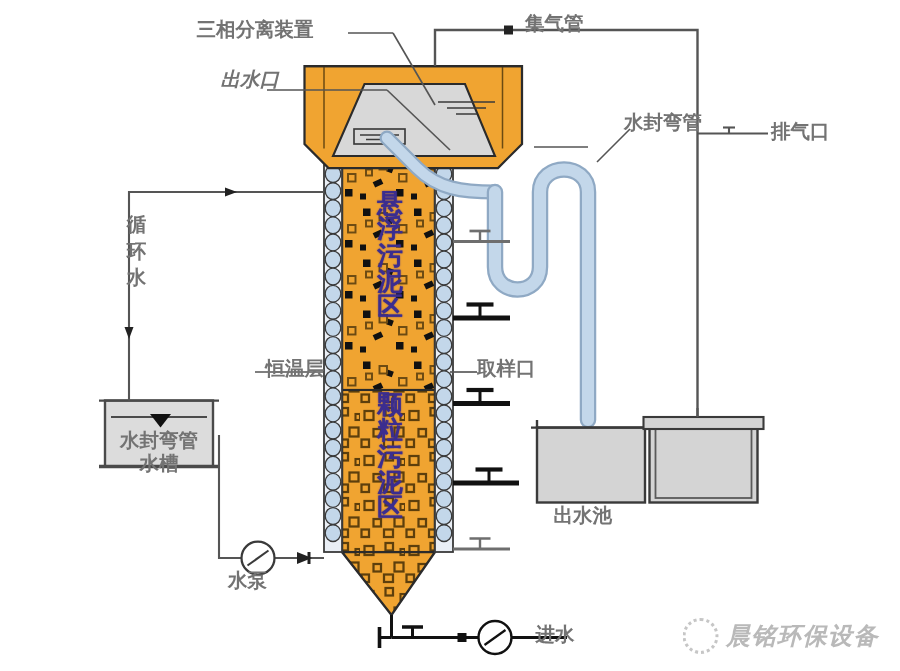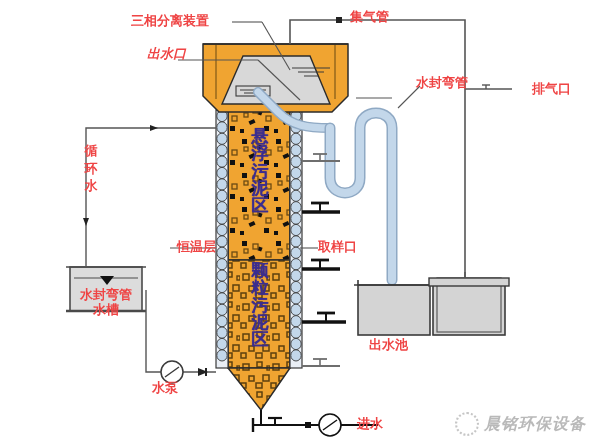--- a/index.html
+++ b/index.html
@@ -1,20 +1,20 @@
 <!DOCTYPE html>
 <html><head>
 <meta charset="utf-8">
 <style>
   html,body{margin:0;padding:0;background:#ffffff;}
   body{width:600px;height:447px;overflow:hidden;
        font-family:"DejaVu Sans","Liberation Sans",sans-serif;}
   #stage{position:relative;width:600px;height:447px;background:#fff;}
   svg{position:absolute;left:0;top:0;}
-  .lbl{position:absolute;color:#ef4444;font-size:13px;line-height:1.15;
+  .lbl{position:absolute;color:#737373;font-size:13px;line-height:1.15;
        font-weight:700;font-family:"DejaVu Sans","Liberation Sans",sans-serif;
        white-space:nowrap;}
   .lbl.ctr{text-align:center;}
   .vtxt{position:absolute;color:#3b2d8f;font-size:17px;font-weight:700;
         line-height:1.02;text-align:center;width:22px;
         font-family:"DejaVu Sans","Liberation Sans",sans-serif;
         text-shadow:0 0 1px #3b2d8f;}
   .wm{position:absolute;color:#b9b9b9;font-size:16px;font-weight:700;
       font-style:italic;letter-spacing:1px;}
   .wmico{position:absolute;width:20px;height:20px;border-radius:50%;
@@ -239,21 +239,21 @@
     <path d="M318,248 L300,248"></path>
     <path d="M398,108 L420,86"></path>
     <path d="M356,98 L392,98"></path>
   </g>
 </svg>
 
 <div class="lbl" style="left:131px;top:14px;">三相分离装置</div>
 <div class="lbl" style="left:147px;top:47px;font-style:italic;">出水口</div>
 <div class="lbl" style="left:350px;top:10px;">集气管</div>
 <div class="lbl" style="left:392px;top:76px;margin-left:24px;">水封弯管</div>
-<div class="lbl" style="left:532px;top:82px;">排气口</div>
+<div class="lbl" style="left:514px;top:82px;">排气口</div>
 
 <div class="lbl ctr" style="left:82px;top:142px;width:18px;line-height:1.35;">
   <div>循</div>
   <div>环</div>
   <div>水</div>
 </div>
 
 <div class="lbl" style="left:177px;top:240px;">恒温层</div>
 <div class="lbl" style="left:318px;top:240px;">取样口</div>
 

